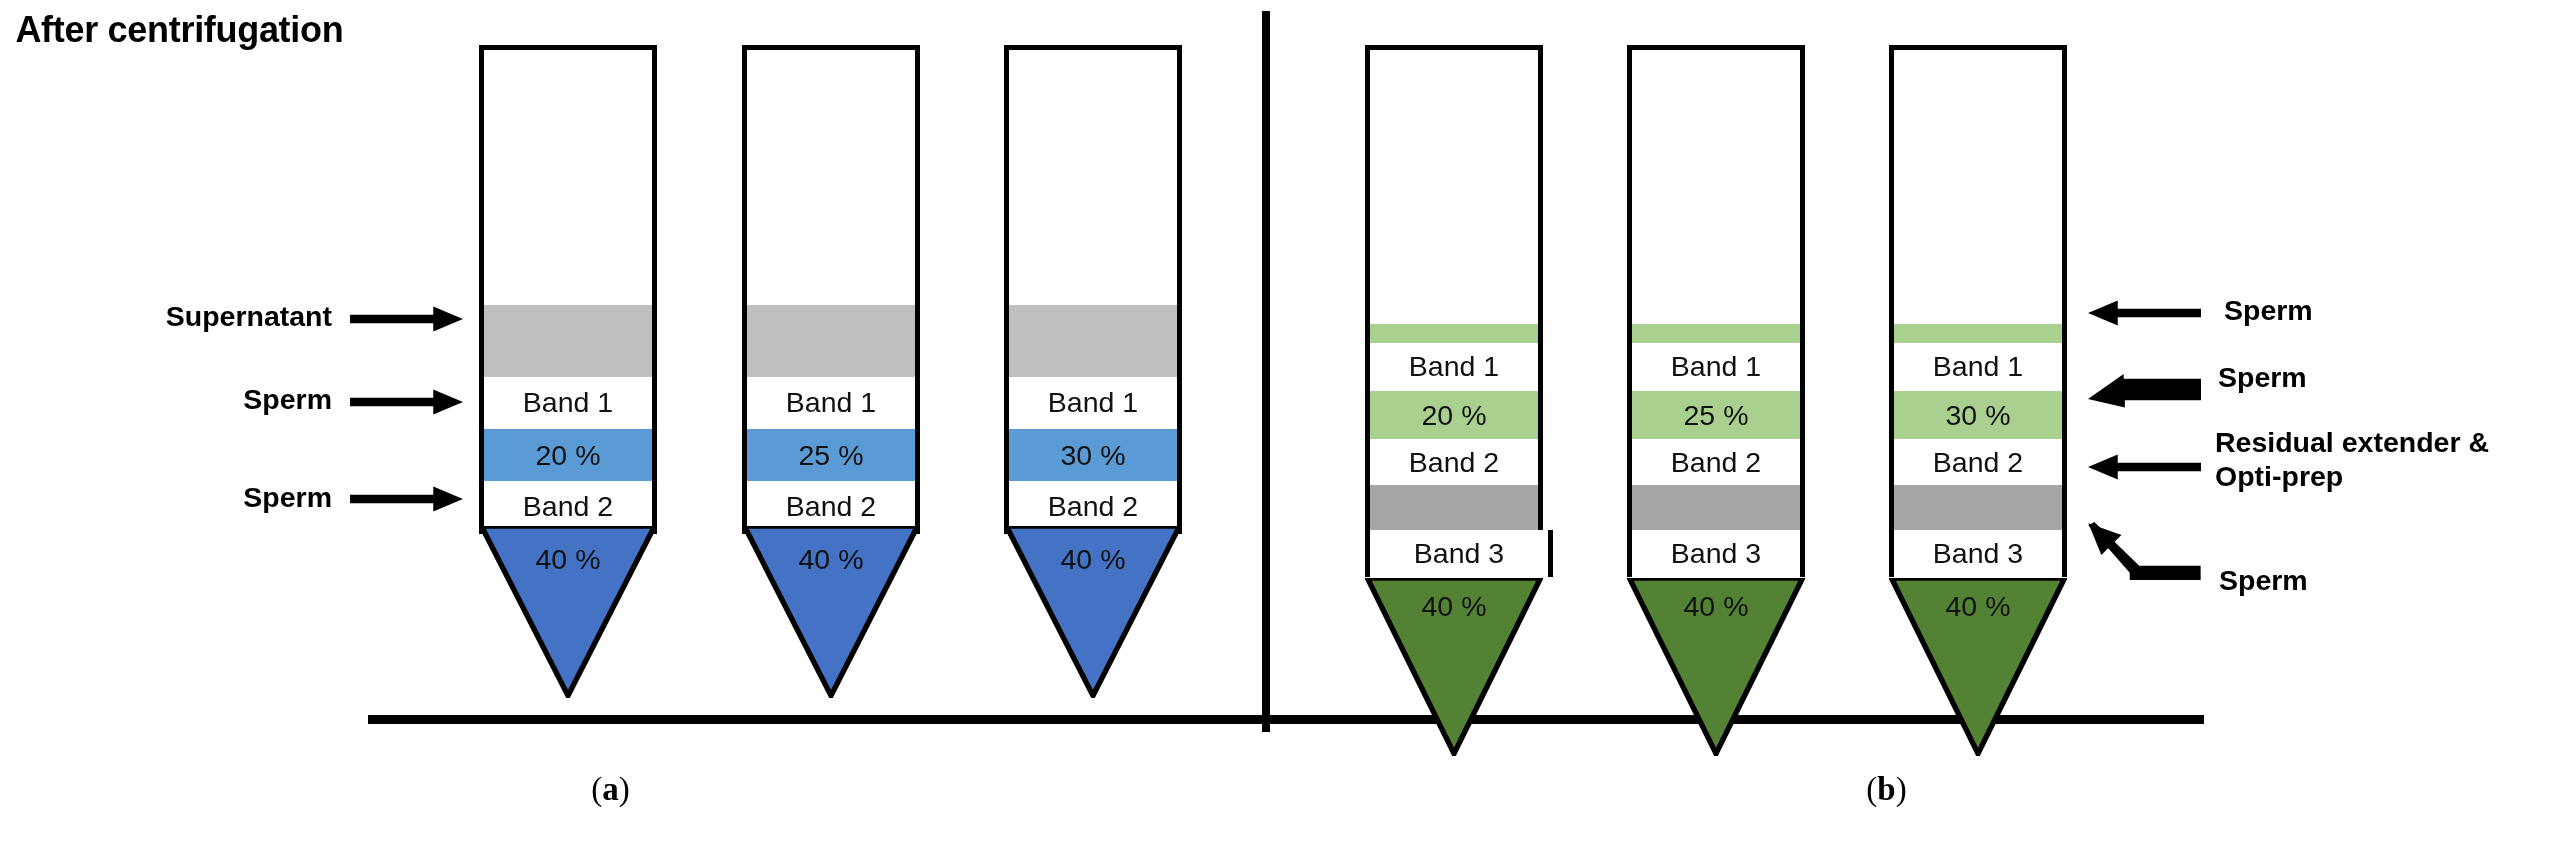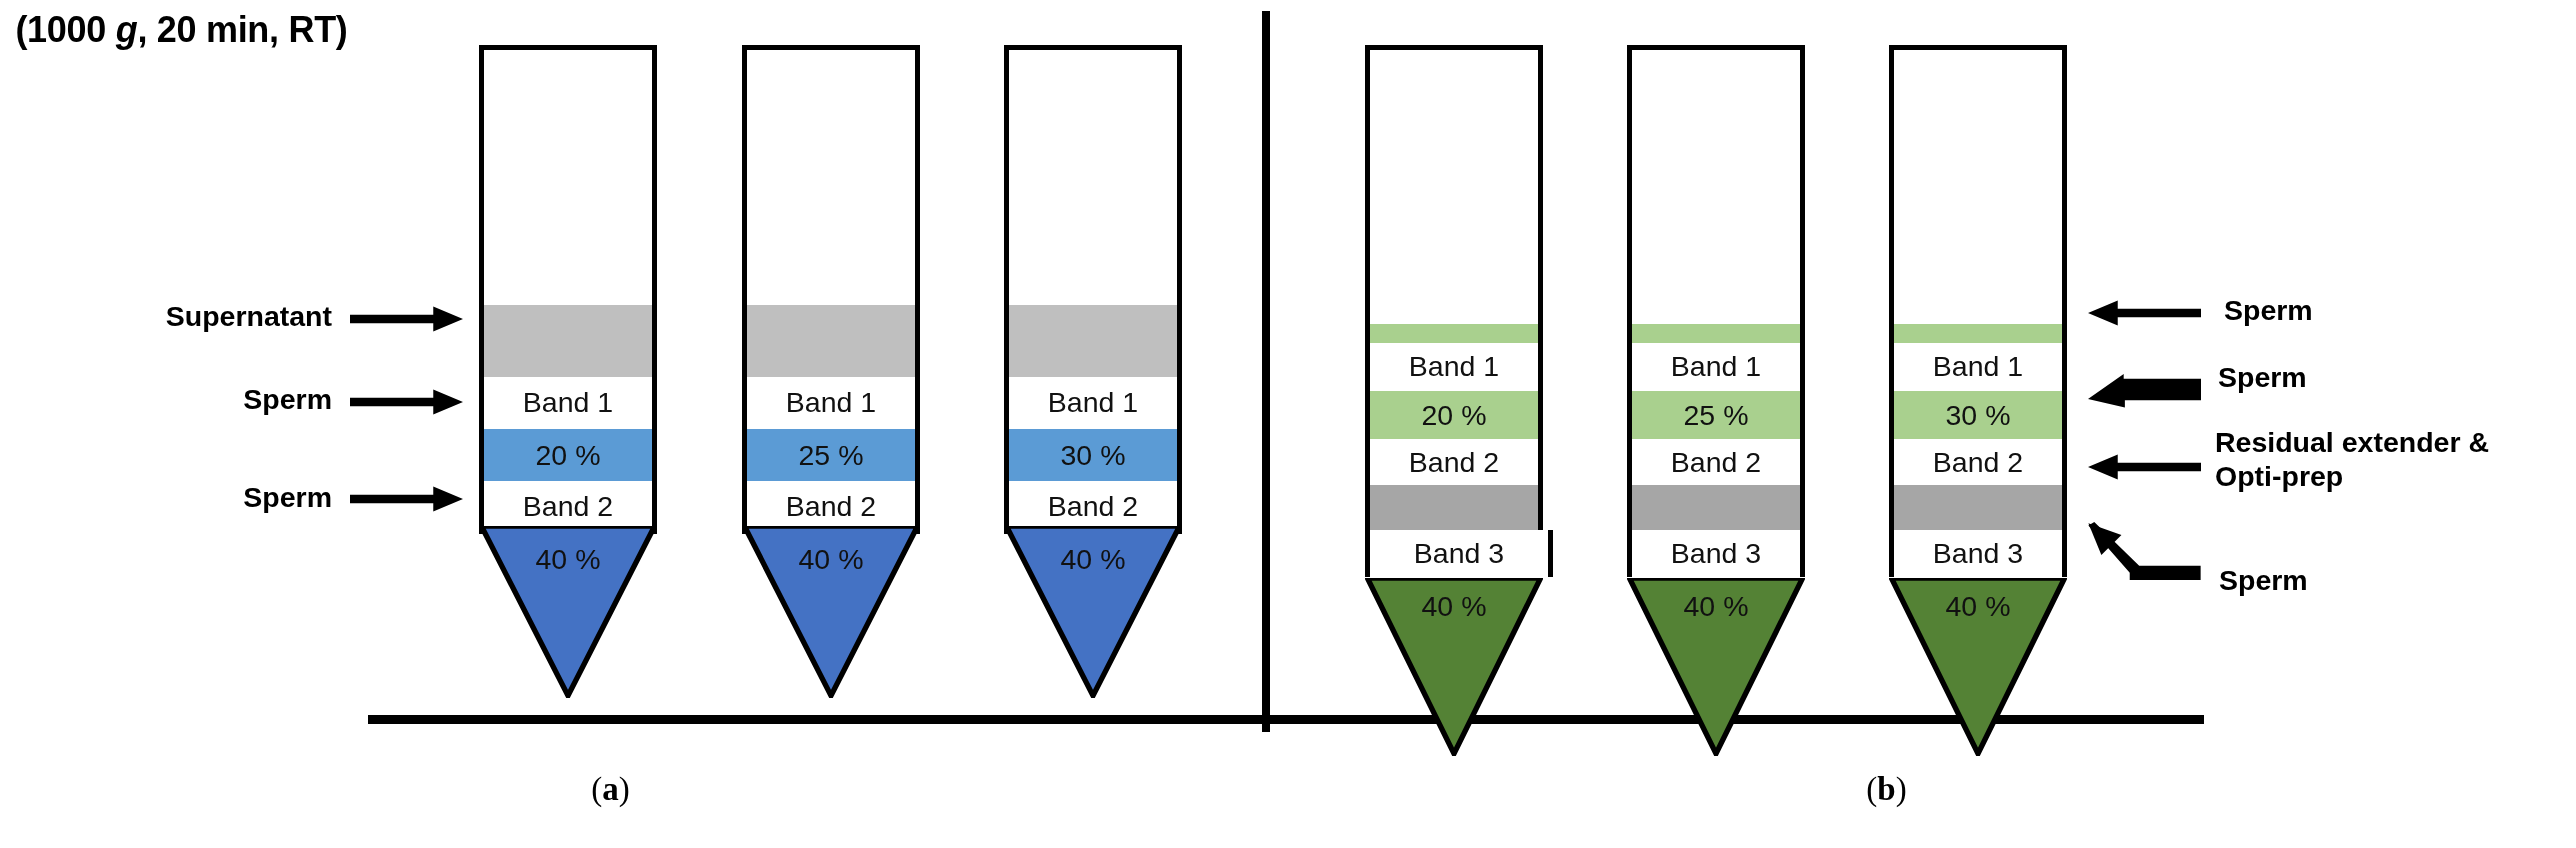--- a/index.html
+++ b/index.html
@@ -41,21 +41,21 @@
   .caption{position:absolute;top:771px;font-family:"Liberation Serif", serif;
            font-size:33px;text-align:center;width:237px;}
   .caption b{font-weight:bold;}
 </style>
 </head>
 <body>
 
 <div id="stage">
 
   <div class="heading">
-    <span class="ln"><span>(1000 </span><span class="it">g</span><span>, 20 min, RT)</span></span>
+    <span class="ln">After centrifugation</span>
   </div>
 
   <div class="vdivider"></div>
   <div class="baseline"></div>
 
   <div class="tube" style="left:479px;top:45px;width:178px;height:653px;">
     <div class="body" style="height:489px;">
       <div class="layer" style="top:255px;height:72px;background:#BFBFBF;"></div>
       <div class="layer lbl" style="top:327px;height:51px;background:#ffffff;">Band 1</div>
       <div class="layer lbl" style="top:379px;height:52px;background:#5B9BD5;">20 %</div>

